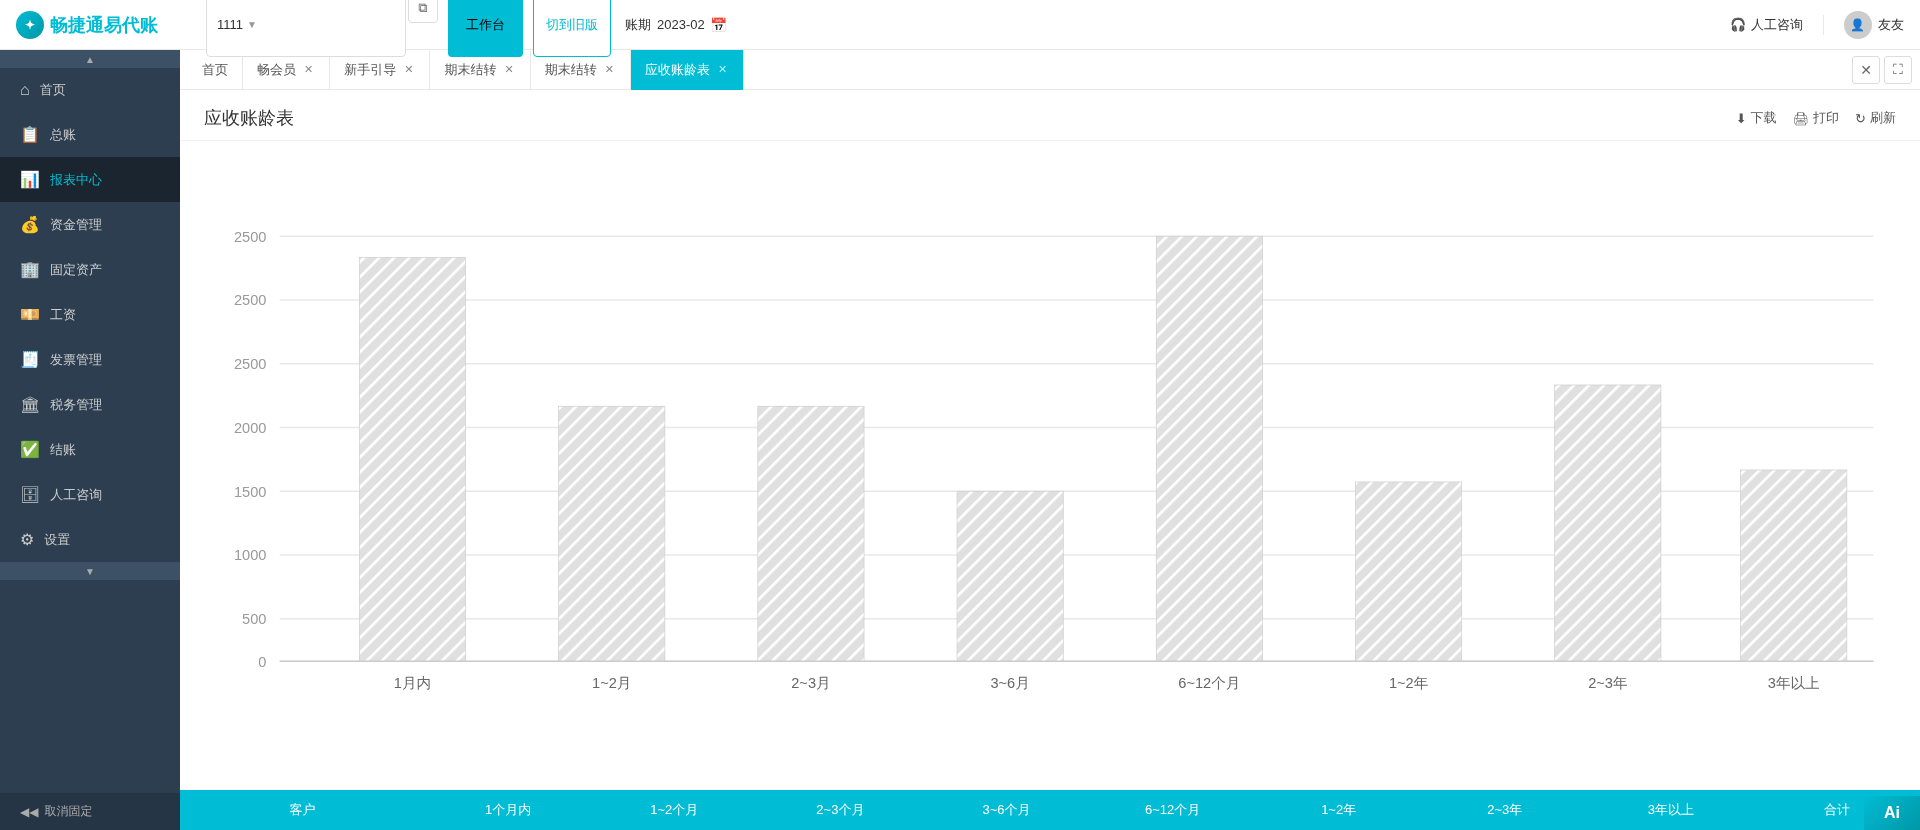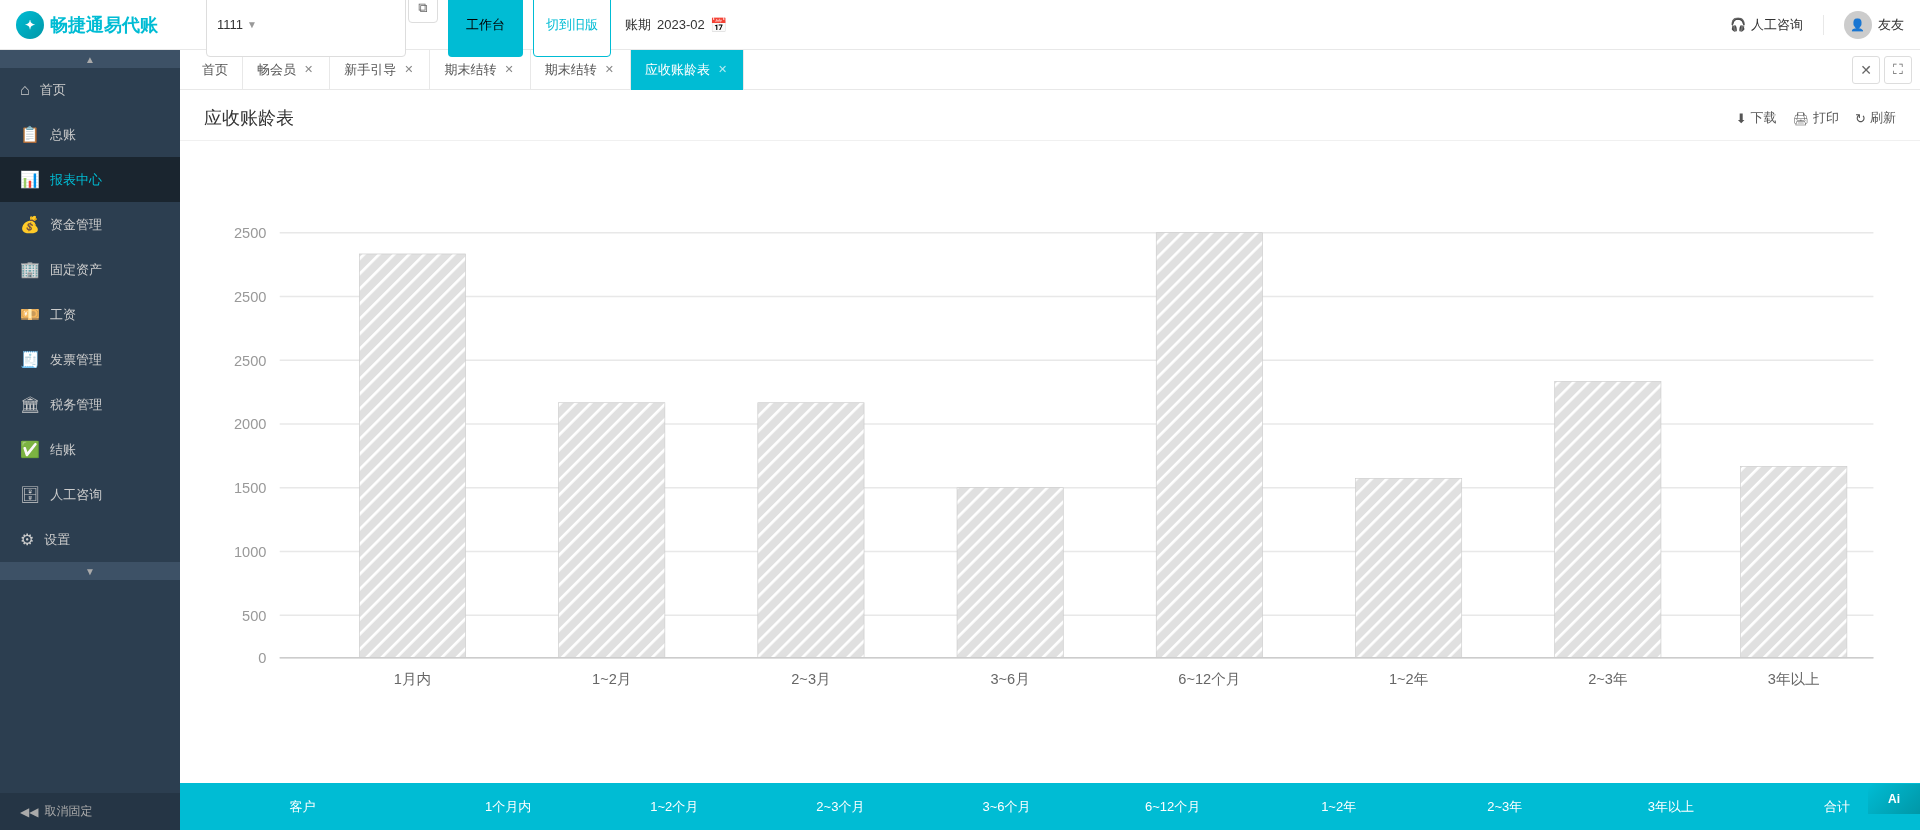--- a/index.html
+++ b/index.html
@@ -173,36 +173,36 @@
     .chart-area {
       flex: 1; padding: 10px 20px 17px; overflow: hidden;
       position: relative;
     }
     .chart-svg {
       width: 100%; height: 100%;
     }
 
     
     .table-header {
-      height: 47px; background: #00bcd4;
+      height: 40px; background: #00bcd4;
       display: flex; align-items: center;
       flex-shrink: 0;
     }
     .table-col {
       flex: 1; text-align: center; color: #fff;
       font-size: 13px; font-weight: 500; padding: 0 4px;
     }
     .table-col.wide { flex: 1.5; }
 
     
     .ai-badge {
-      position: fixed; bottom: 16px; right: 0;
+      position: fixed; bottom: 0; right: 0;
       background: linear-gradient(135deg, #00bcd4, #0097a7);
       color: white; padding: 8px 20px;
-      font-size: 12px; font-weight: bold;
+      font-size: 16px; font-weight: bold;
       border-top-left-radius: 8px;
       margin-top: 48px;
     }
   </style>
 </head>
 <body>
 
 <div class="top-header">
   <div class="logo-area">
     <div class="logo-icon">✦</div>

